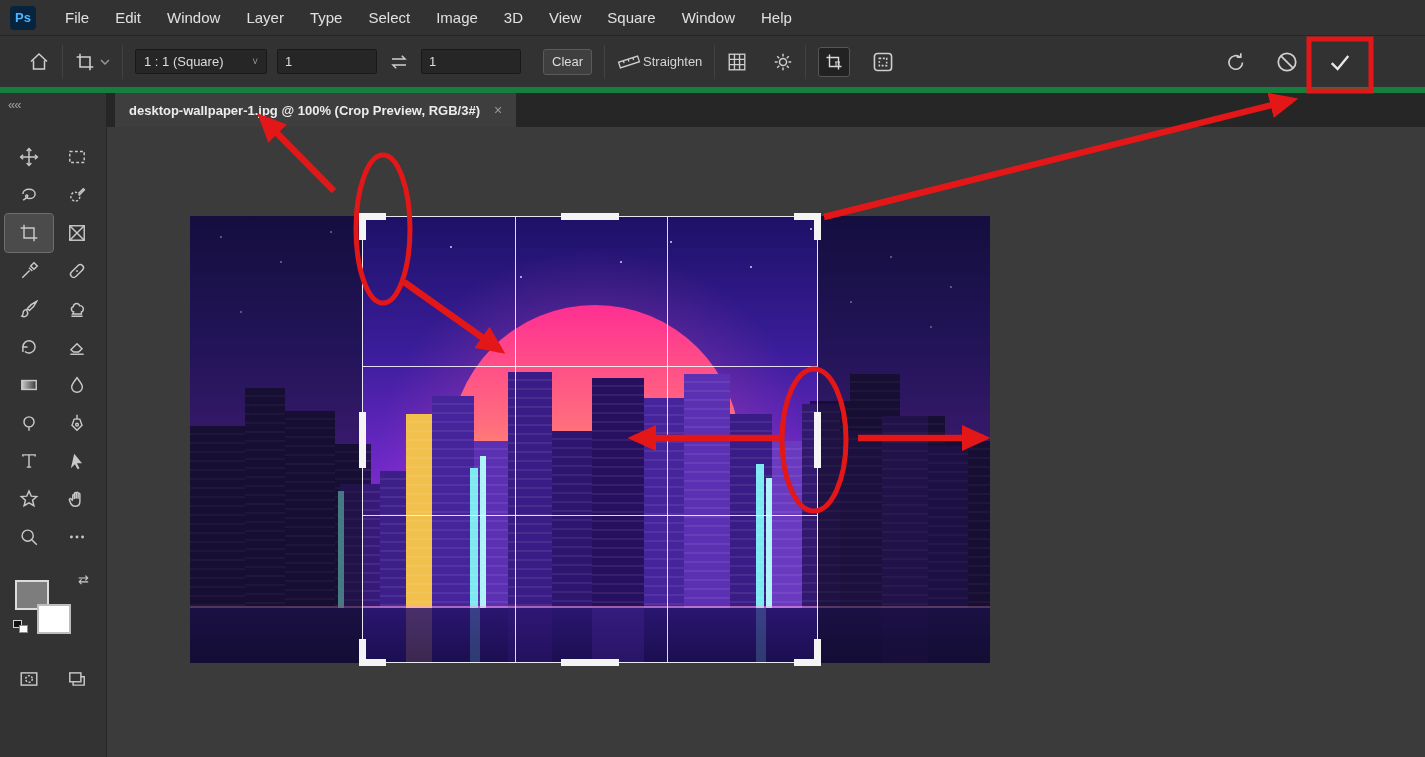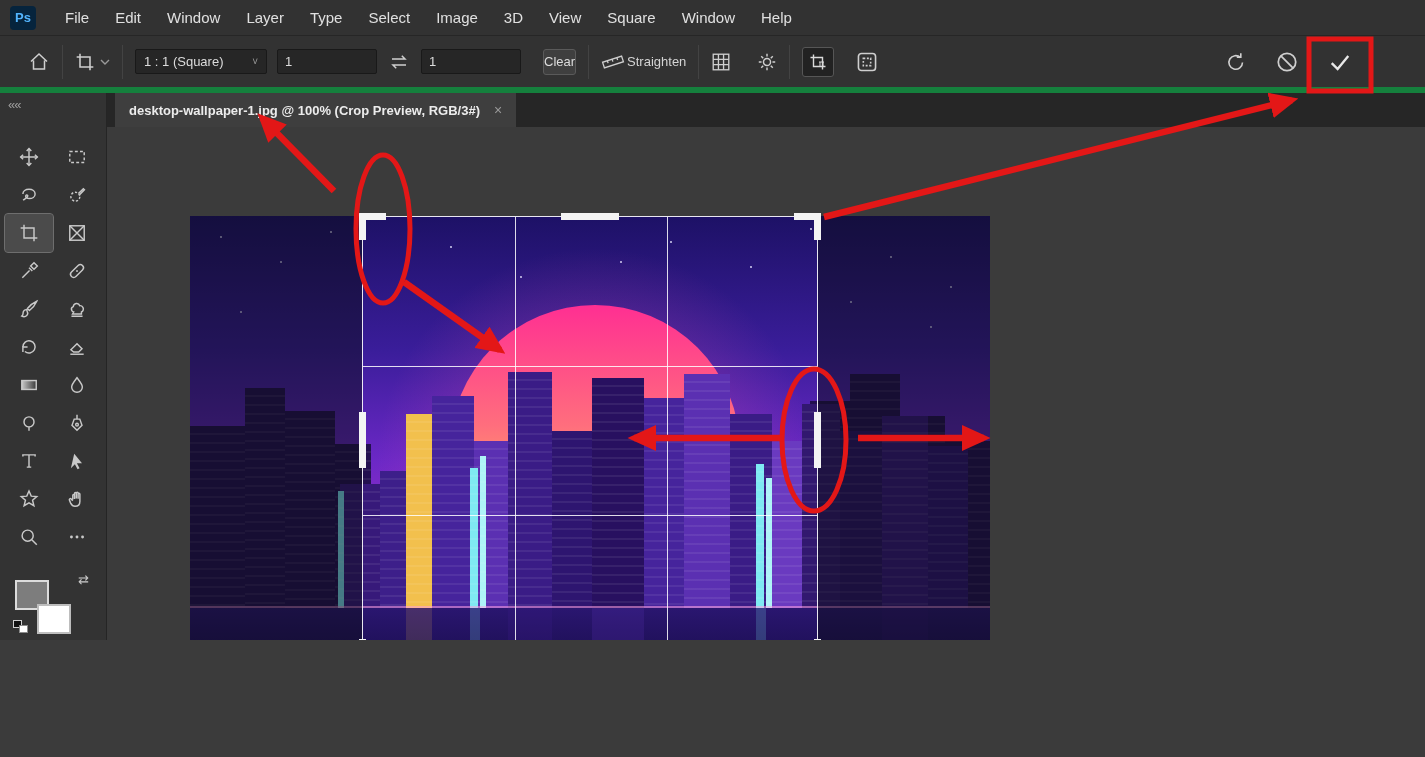--- a/index.html
+++ b/index.html
@@ -1,18 +1,18 @@
 <!DOCTYPE html>
 <html><head>
 <meta charset="utf-8">
 <style>
   * { margin:0; padding:0; box-sizing:border-box; }
   html,body { width:1425px; height:757px; overflow:hidden; background:#3b3b3b;
     font-family:"Liberation Sans", sans-serif; }
-  .stage { position:relative; width:1425px; height:640px; overflow:hidden; }
+  .stage { position:relative; width:1425px; height:757px; overflow:hidden; }
 
   
   .menubar { position:absolute; left:0; top:0; width:1425px; height:36px;
     background:#323232; display:flex; align-items:center; border-bottom:1px solid #262626; }
   .ps-logo { width:26px; height:24px; margin:0 16px 0 10px; background:#06243d;
     color:#53b5ff; font-weight:bold; font-size:13px; display:flex; align-items:center;
     justify-content:center; border-radius:4px; }
   .menu-item { color:#e0e0e0; font-size:15px; padding:17px 13px; height:36px;
     display:flex; align-items:center; cursor:default; }
 
@@ -21,21 +21,21 @@
     background:#323232; border-bottom:6px solid #15803d; display:flex; align-items:center; }
   .obar-icon { display:flex; align-items:center; justify-content:center; color:#cfcfcf; }
   .obar-icon svg { display:block; }
   .sep { width:1px; height:34px; background:#434343; margin:0 12px; }
   .ratio-select { width:132px; height:25px; background:#262626; border:1px solid #191919;
     border-radius:2px; display:flex; align-items:center; color:#dcdcdc; font-size:13px;
     padding:0 8px; justify-content:space-between; }
   .ratio-select .chev { color:#9a9a9a; font-size:10px; }
   .dim-input { width:100px; height:25px; background:#262626; border:1px solid #191919;
     border-radius:2px; color:#dcdcdc; font-size:13px; padding:0 7px; outline:none; }
-  .clear-btn { height:26px; padding:0 0; background:#3f3f3f; border:1px solid #5a5a5a;
+  .clear-btn { height:26px; padding:0 8px; background:#3f3f3f; border:1px solid #5a5a5a;
     border-radius:3px; color:#dcdcdc; font-size:13px; display:flex; align-items:center; }
   .straighten-label { color:#d4d4d4; font-size:13px; margin-left:2px; }
   .pressed-box { width:32px; height:30px; background:#222222; border:1px solid #565656;
     border-radius:3px; display:flex; align-items:center; justify-content:center; }
   .right-cluster { margin-left:auto; margin-right:72px; display:flex; align-items:center; gap:28px; }
 
   
   .toolpanel { position:absolute; left:0; top:93px; width:107px; bottom:0;
     background:#333333; border-right:1px solid #252525; }
   .collapse { color:#9f9f9f; font-size:13px; padding:4px 0 0 8px; letter-spacing:-1px; }

